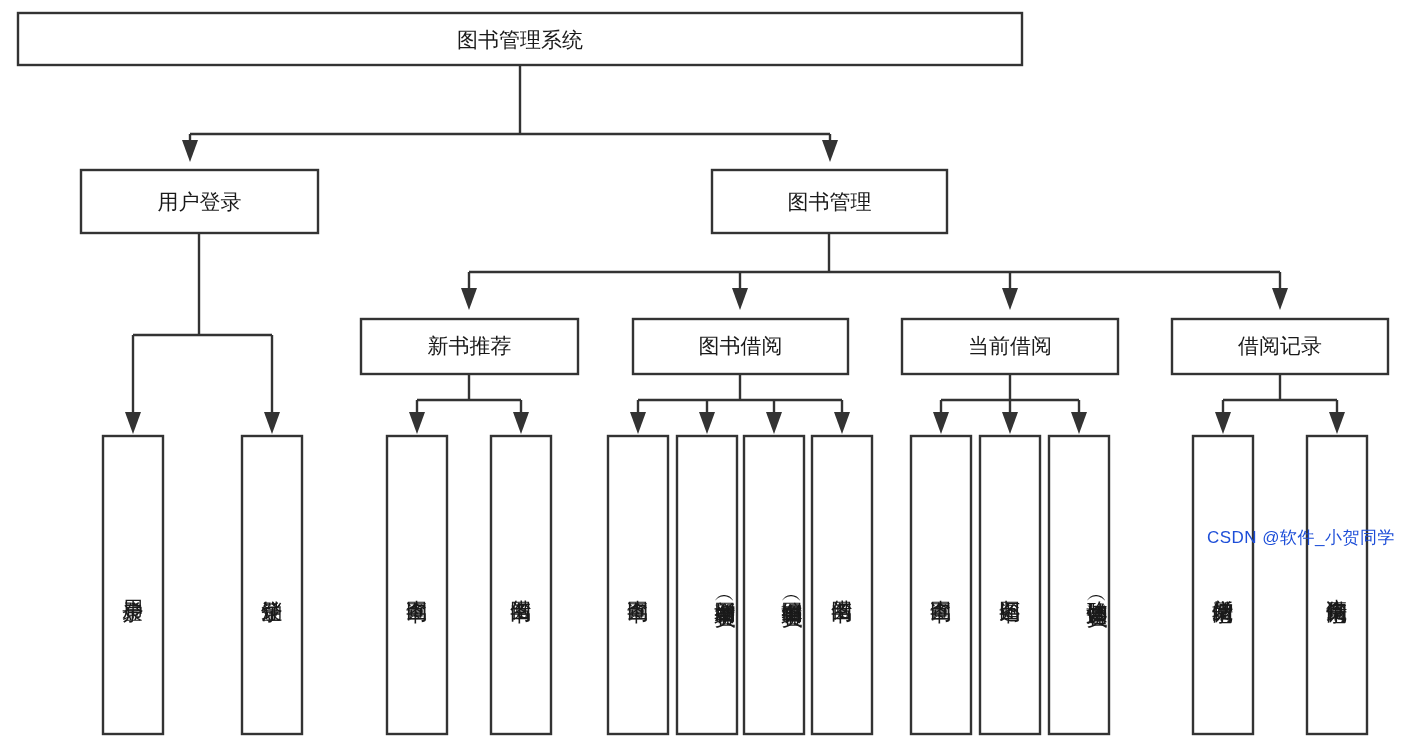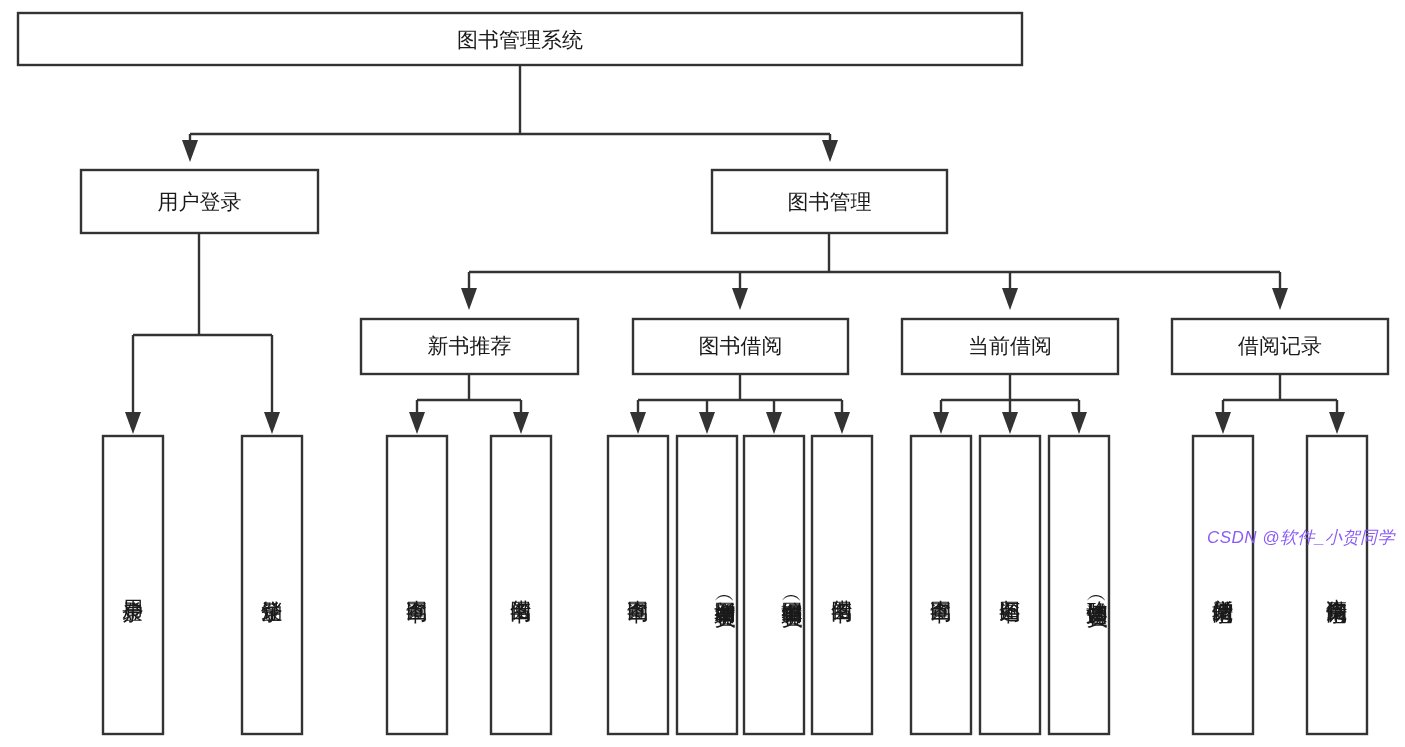--- a/index.html
+++ b/index.html
@@ -63,24 +63,23 @@
     letter-spacing: 1px;
     white-space: nowrap;
     pointer-events: none;
   }
   .watermark {
     position: absolute;
     right: 10px;
     bottom: 4px;
     font-family: "Liberation Sans", "DejaVu Sans", sans-serif;
     font-size: 17px;
-    color: #8b5cf6;
+    color: #1d4ed8;
     white-space: nowrap;
     letter-spacing: 0.5px;
-    font-style: italic;
   }
 </style>
 </head>
 <body>
 
 <div id="diagram-root">
 
   <svg class="diagram-canvas" viewBox="0 0 1405 747" xmlns="http://www.w3.org/2000/svg">
 
     <defs>

